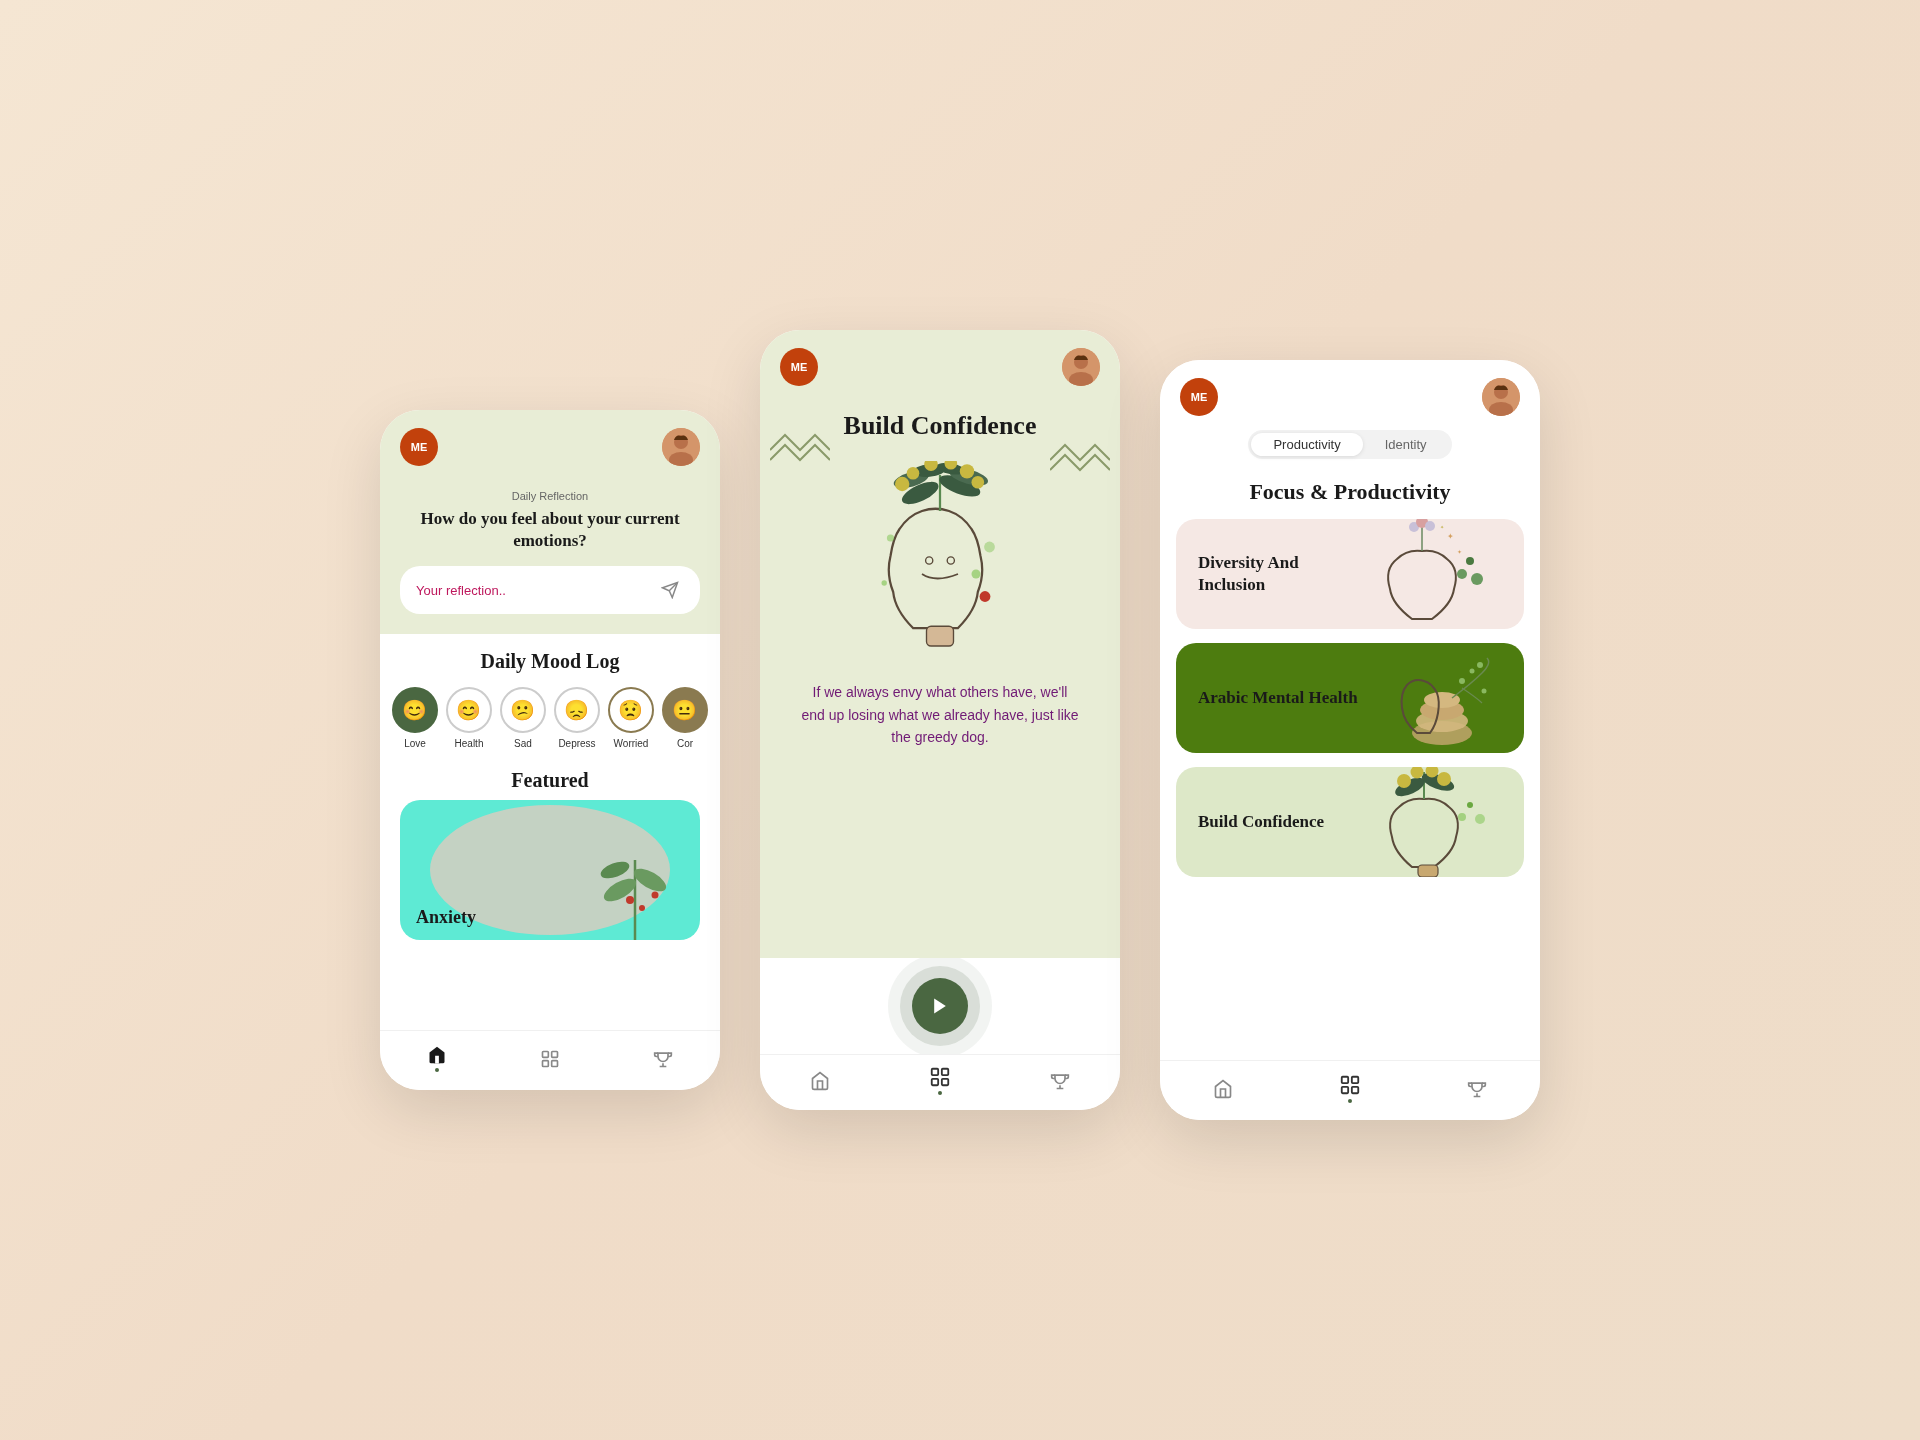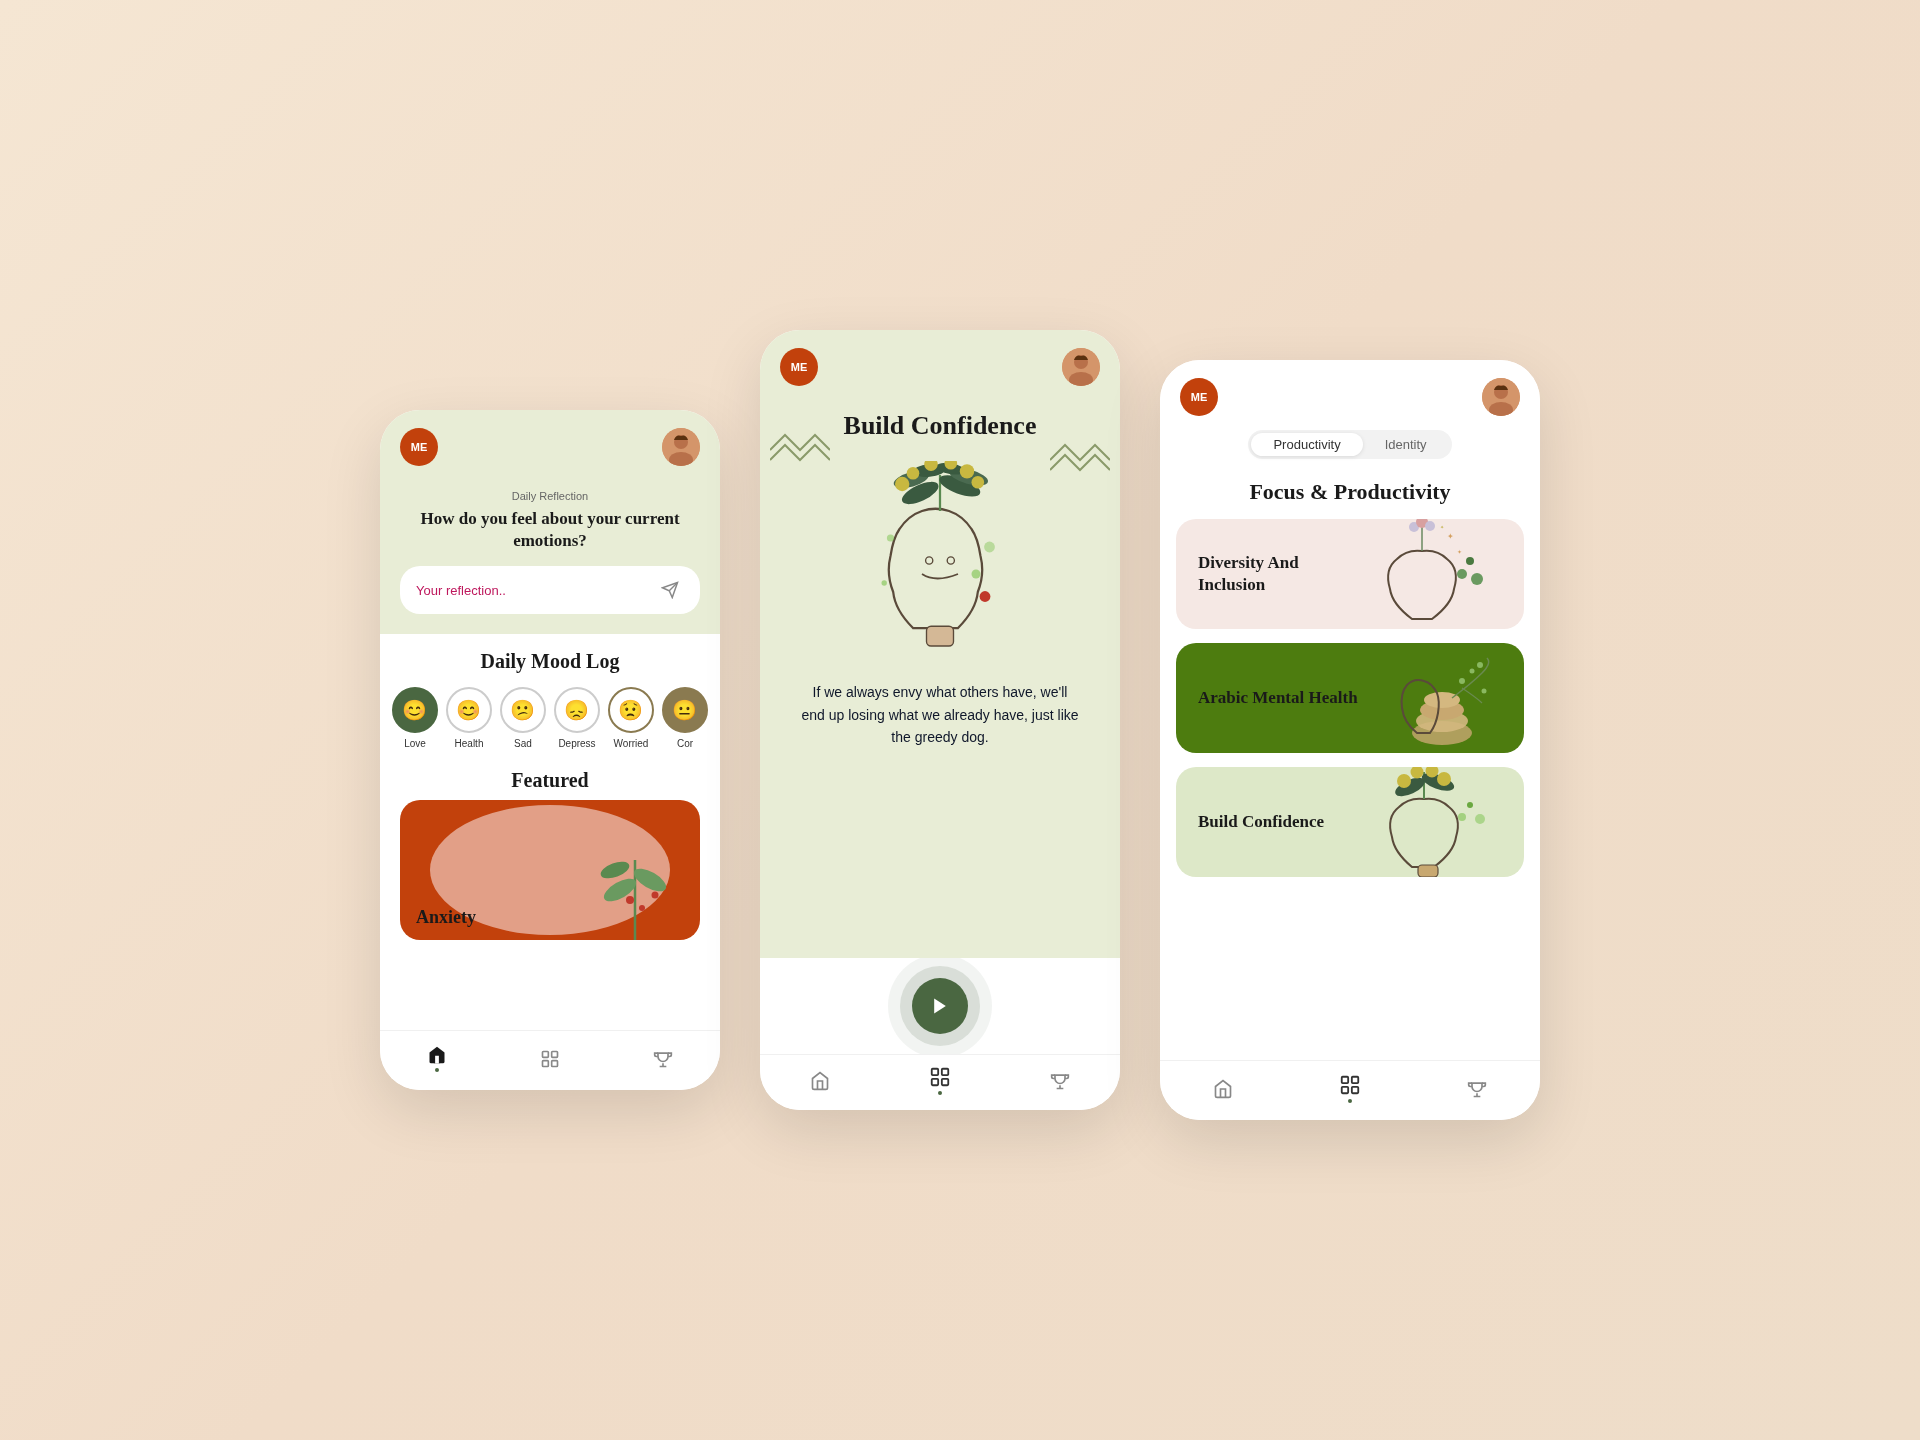--- a/index.html
+++ b/index.html
@@ -161,21 +161,21 @@
     }
 
     .featured-title {
       text-align: center;
       font-size: 20px;
       font-weight: bold;
       color: #1a1a1a;
       margin-bottom: 8px;
     }
     .featured-card {
-      background: #c2410c;
+      background: #5eead4;
       border-radius: 20px;
       height: 140px;
       position: relative;
       overflow: hidden;
       display: flex;
       align-items: flex-end;
       padding: 12px 16px;
     }
     .featured-card-title {
       font-size: 18px;
@@ -236,21 +236,21 @@
       margin-bottom: 20px;
     }
     .plant-illustration {
       width: 200px;
       height: 200px;
       margin: 0 auto 20px;
       position: relative;
     }
     .p2-quote {
       font-size: 14px;
-      color: #0f172a;
+      color: #701a75;
       line-height: 1.6;
       font-family: sans-serif;
       margin-bottom: 20px;
       padding: 0 10px;
     }
     .p2-bottom {
       background: #fff;
       padding: 20px;
       display: flex;
       align-items: center;

